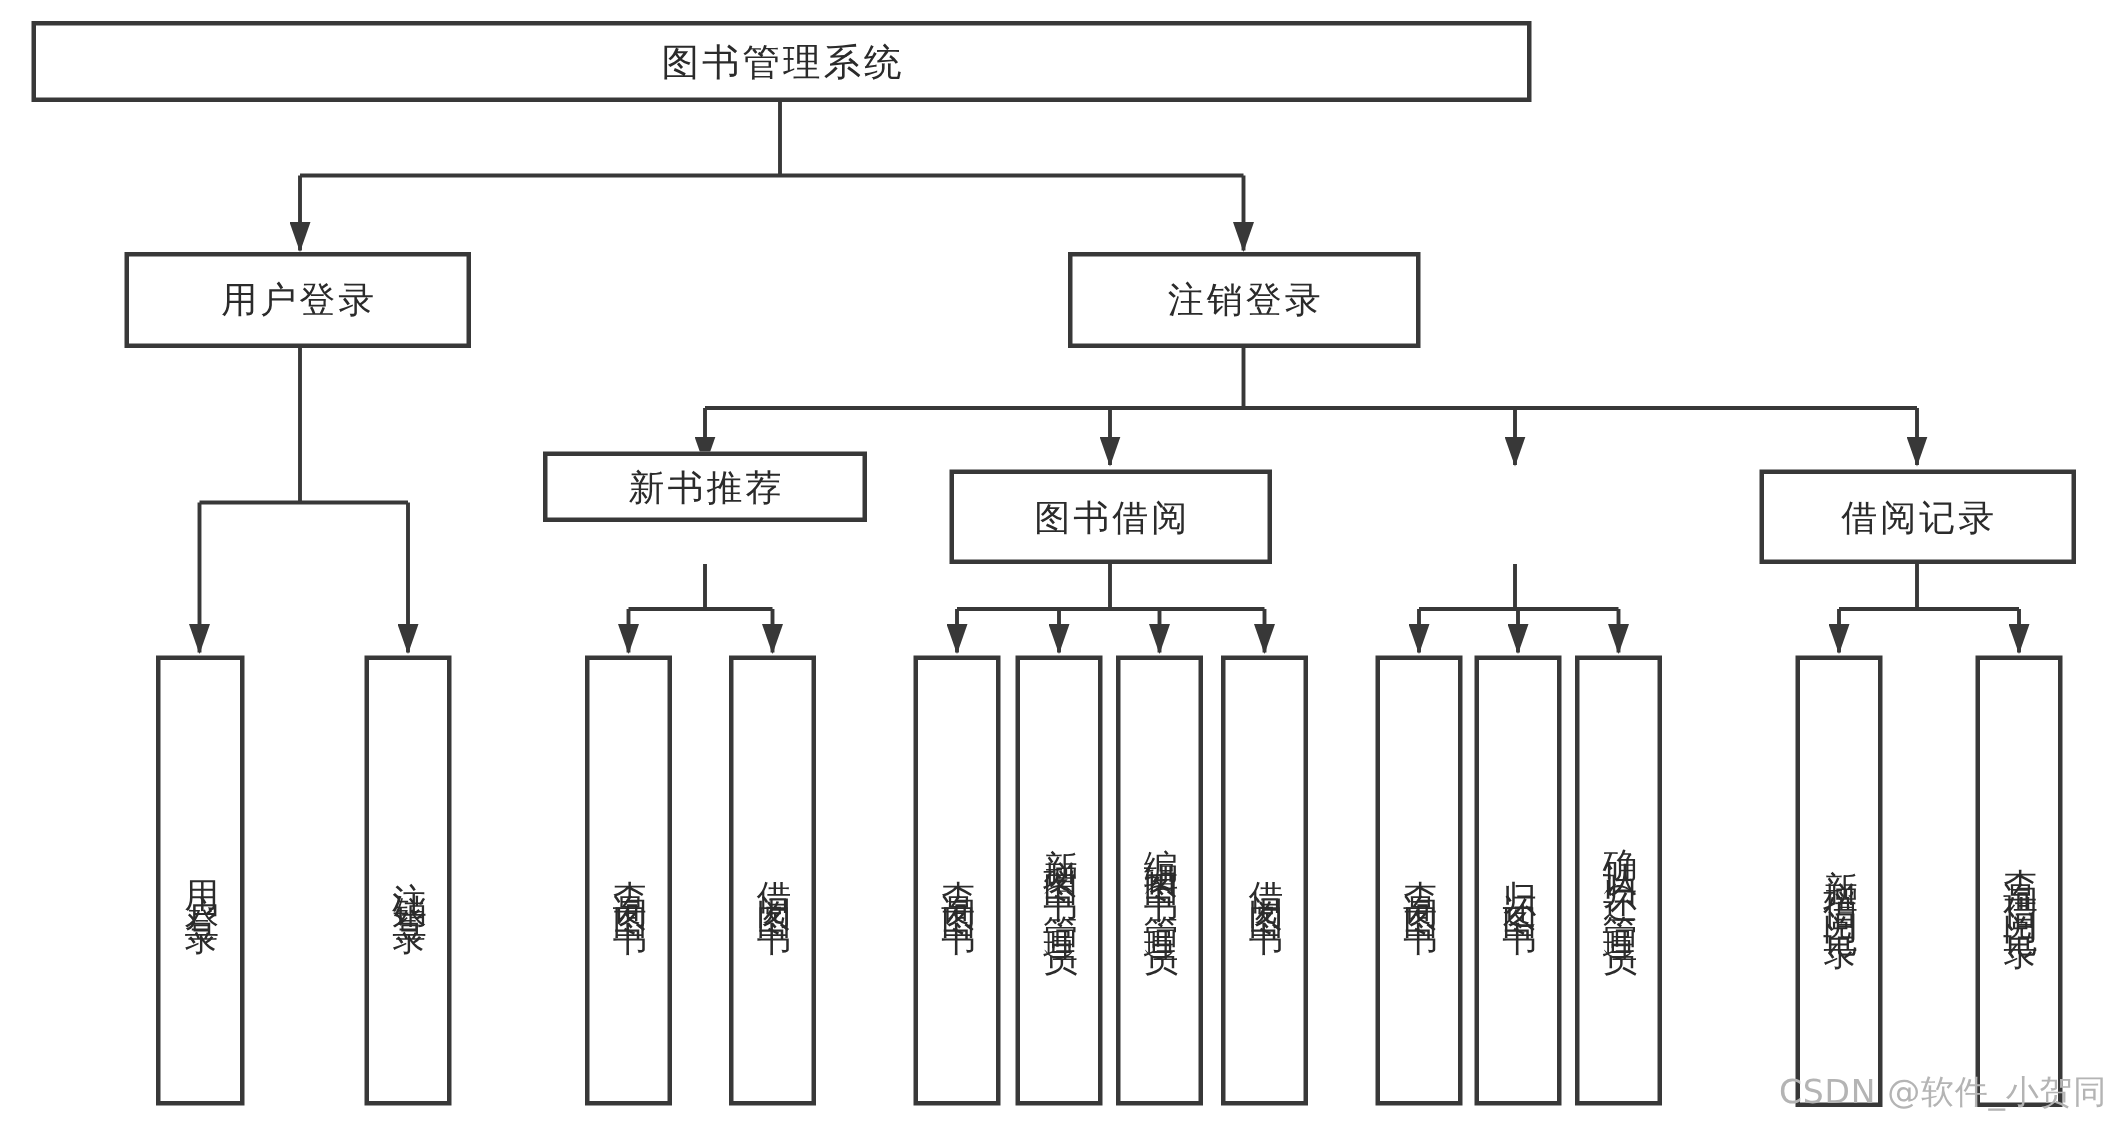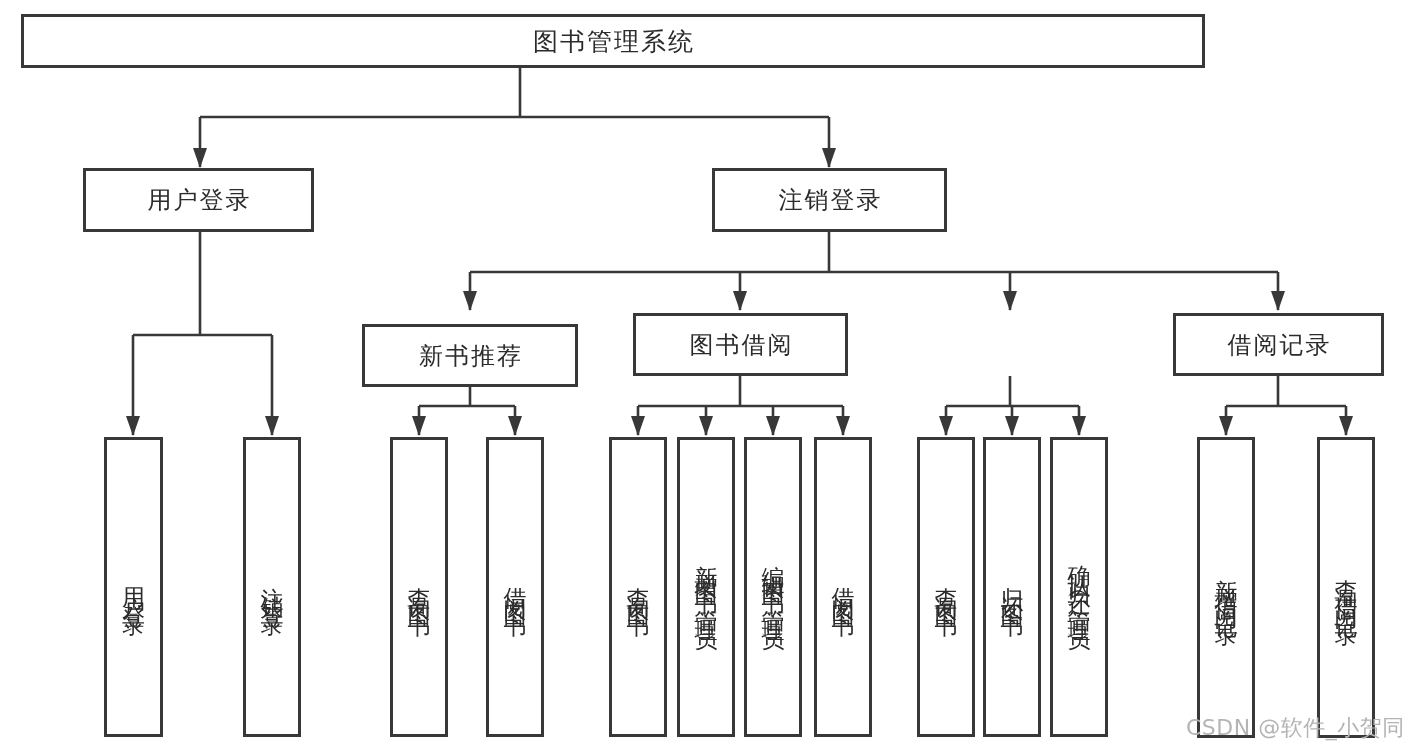--- a/index.html
+++ b/index.html
@@ -110,32 +110,32 @@
       <path d="M1012,406 V435" marker-end="url(#ah)"></path>
       <path d="M1079,406 V435" marker-end="url(#ah)"></path>
 
       <path d="M1278,376 V406"></path>
       <path d="M1226,406 H1346"></path>
       <path d="M1226,406 V435" marker-end="url(#ah)"></path>
       <path d="M1346,406 V435" marker-end="url(#ah)"></path>
     </g>
   </svg>
 
-  <div class="node h root" style="left:21px;top:14px;width:1184px;height:54px">
+  <div class="node h root" style="left:21px;top:14px;width:1000px;height:54px">
     <span class="lbl">图书管理系统</span>
   </div>
 
   <div class="node h" style="left:83px;top:168px;width:231px;height:64px">
     <span class="lbl">用户登录</span>
   </div>
   <div class="node h" style="left:712px;top:168px;width:235px;height:64px">
     <span class="lbl">注销登录</span>
   </div>
 
-  <div class="node h" style="left:362px;top:324px;width:216px;height:63px">
+  <div class="node h" style="left:362px;top:301px;width:216px;height:47px">
     <span class="lbl">新书推荐</span>
   </div>
   <div class="node h" style="left:633px;top:313px;width:215px;height:63px">
     <span class="lbl">图书借阅</span>
   </div>
   <div class="node h" style="left:1173px;top:313px;width:211px;height:63px">
     <span class="lbl">借阅记录</span>
   </div>
 
   <div class="node v" style="left:104px;top:437px;width:59px;height:300px">

